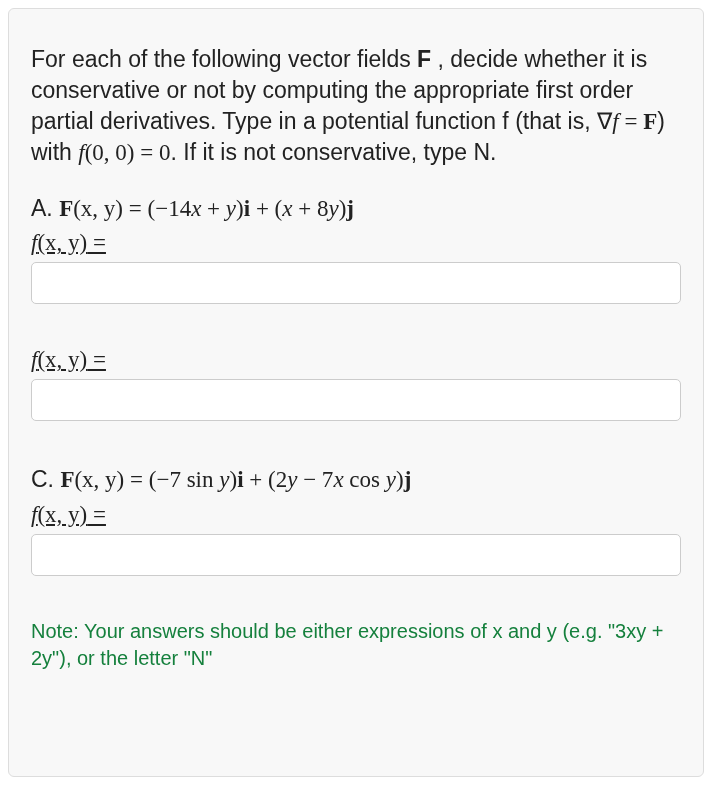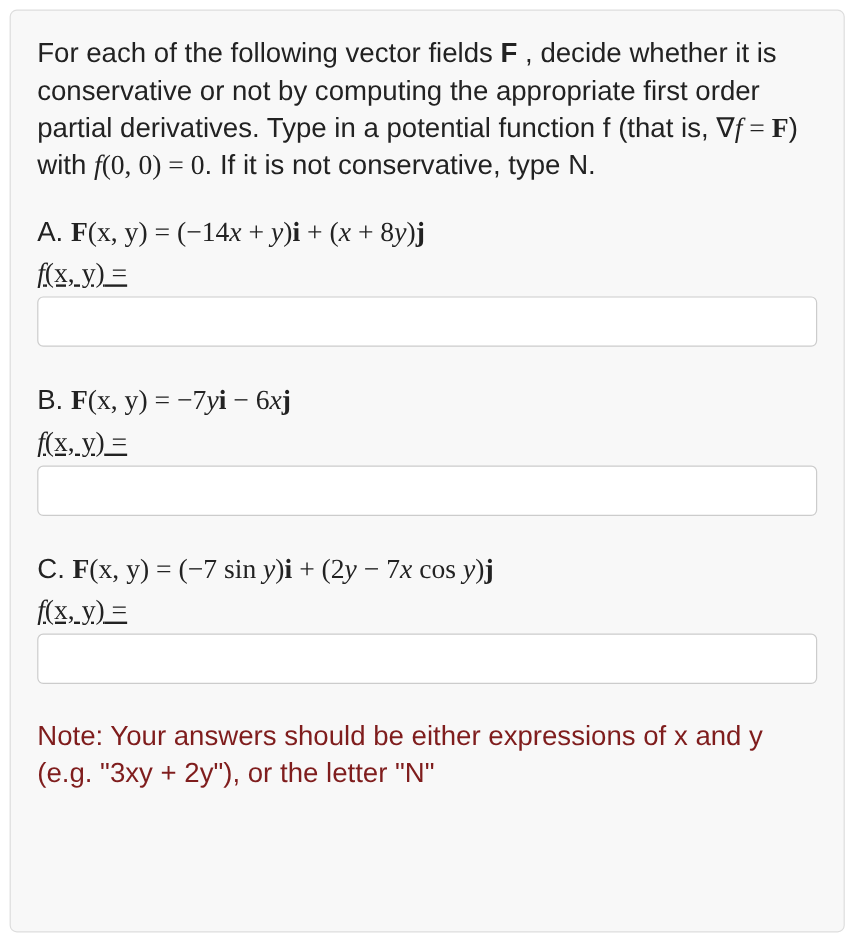--- a/index.html
+++ b/index.html
@@ -11,31 +11,31 @@
       font-family: Arial, Helvetica, sans-serif;
       background: #fff;
       width: 712px;
       height: 785px;
       padding: 8px;
     }
     .card {
       background: #f8f8f8;
       border: 1px solid #ddd;
       border-radius: 6px;
-      padding: 20px 22px;
+      padding: 35px 22px;
       height: 100%;
     }
     .intro {
       font-size: 23px;
       line-height: 1.35;
       color: #222;
       margin-bottom: 24px;
     }
     .part {
-      margin-bottom: 28px;
+      margin-bottom: 42px;
     }
     .part-label {
       font-size: 23px;
       line-height: 1.4;
       color: #222;
       margin-bottom: 4px;
     }
     .fx-label {
       font-size: 23px;
       color: #222;
@@ -45,23 +45,23 @@
     .answer-input {
       width: 100%;
       height: 42px;
       border: 1px solid #ccc;
       border-radius: 5px;
       background: #fff;
       font-size: 18px;
       padding: 6px 10px;
     }
     .note {
-      font-size: 23px;
+      font-size: 20px;
       line-height: 1.35;
-      color: #7f1d1d;
+      color: #15803d;
       margin-top: 6px;
     }
     .mi { font-family: 'Times New Roman', Times, serif; font-style: italic; }
     .mb { font-family: 'Times New Roman', Times, serif; font-weight: bold; }
     .mr { font-family: 'Times New Roman', Times, serif; font-style: normal; }
     .sans-b { font-family: Arial, Helvetica, sans-serif; font-weight: bold; }
   </style>
 </head>
 <body>
 
@@ -75,23 +75,20 @@
     <div class="part-label">
       <span>A. </span><span class="mb">F</span><span class="mr">(x, y)</span><span class="mr"> = </span><span class="mr">(−14</span><span class="mi">x</span><span class="mr"> + </span><span class="mi">y</span><span class="mr">)</span><span class="mb">i</span><span class="mr"> + (</span><span class="mi">x</span><span class="mr"> + 8</span><span class="mi">y</span><span class="mr">)</span><span class="mb">j</span>
     </div>
     <div class="fx-label">
       <span class="mi">f</span><span class="mr">(x, y)</span><span class="mr"> =</span>
     </div>
     <input type="text" class="answer-input" style="">
   </div>
 
   <div class="part">
-    <div class="part-label">
-      <span>B. </span><span class="mb">F</span><span class="mr">(x, y)</span><span class="mr"> = </span><span class="mr">−7</span><span class="mi">y</span><span class="mb">i</span><span class="mr"> − 6</span><span class="mi">x</span><span class="mb">j</span>
-    </div>
     <div class="fx-label">
       <span class="mi">f</span><span class="mr">(x, y)</span><span class="mr"> =</span>
     </div>
     <input type="text" class="answer-input" style="">
   </div>
 
   <div class="part">
     <div class="part-label">
       <span>C. </span><span class="mb">F</span><span class="mr">(x, y)</span><span class="mr"> = </span><span class="mr">(−7 sin </span><span class="mi">y</span><span class="mr">)</span><span class="mb">i</span><span class="mr"> + (2</span><span class="mi">y</span><span class="mr"> − 7</span><span class="mi">x</span><span class="mr"> cos </span><span class="mi">y</span><span class="mr">)</span><span class="mb">j</span>
     </div>

